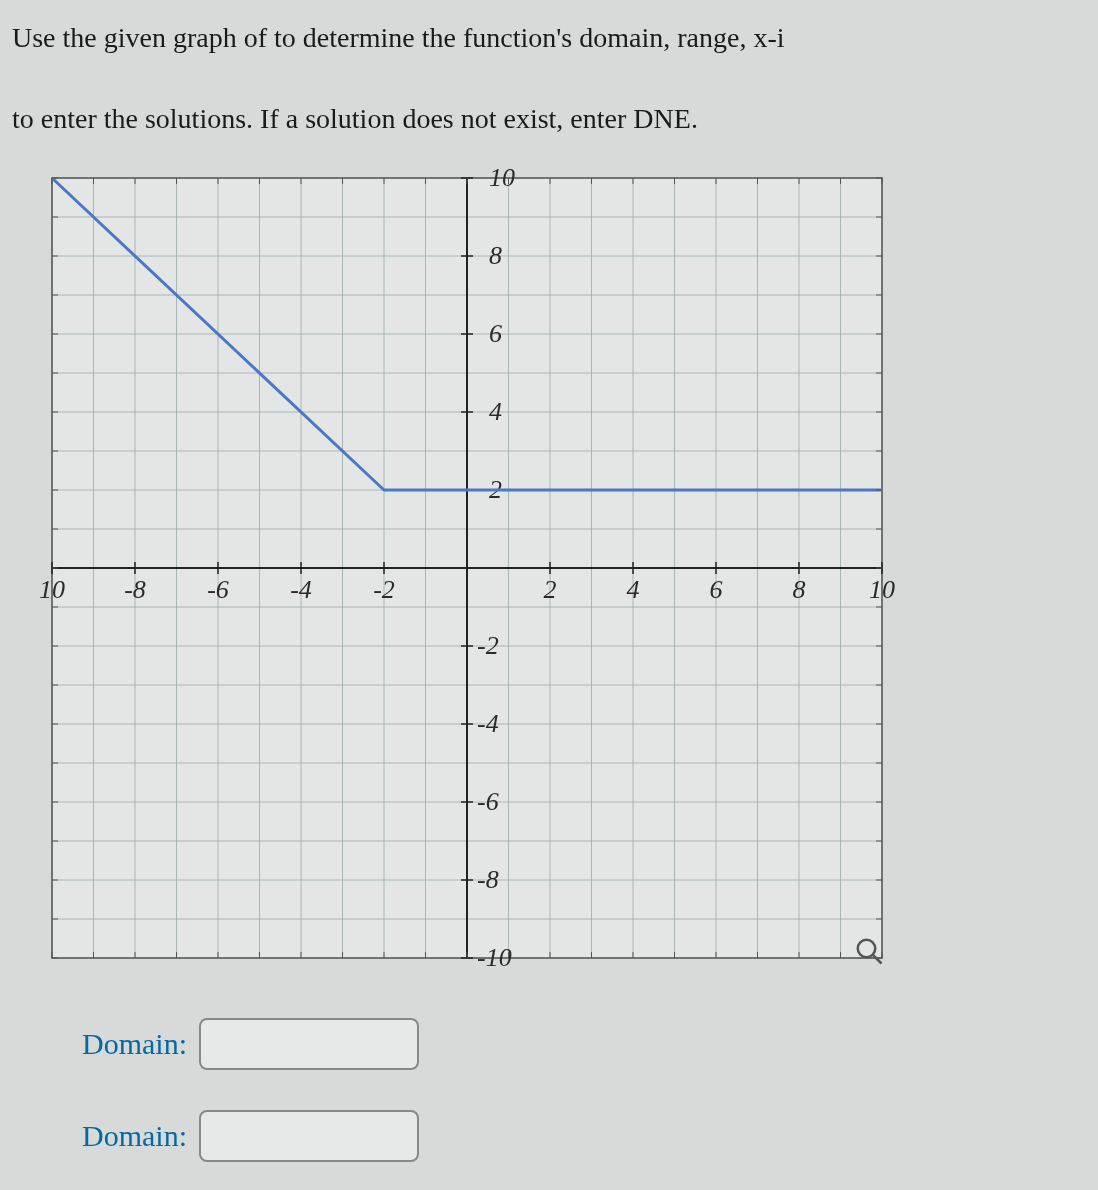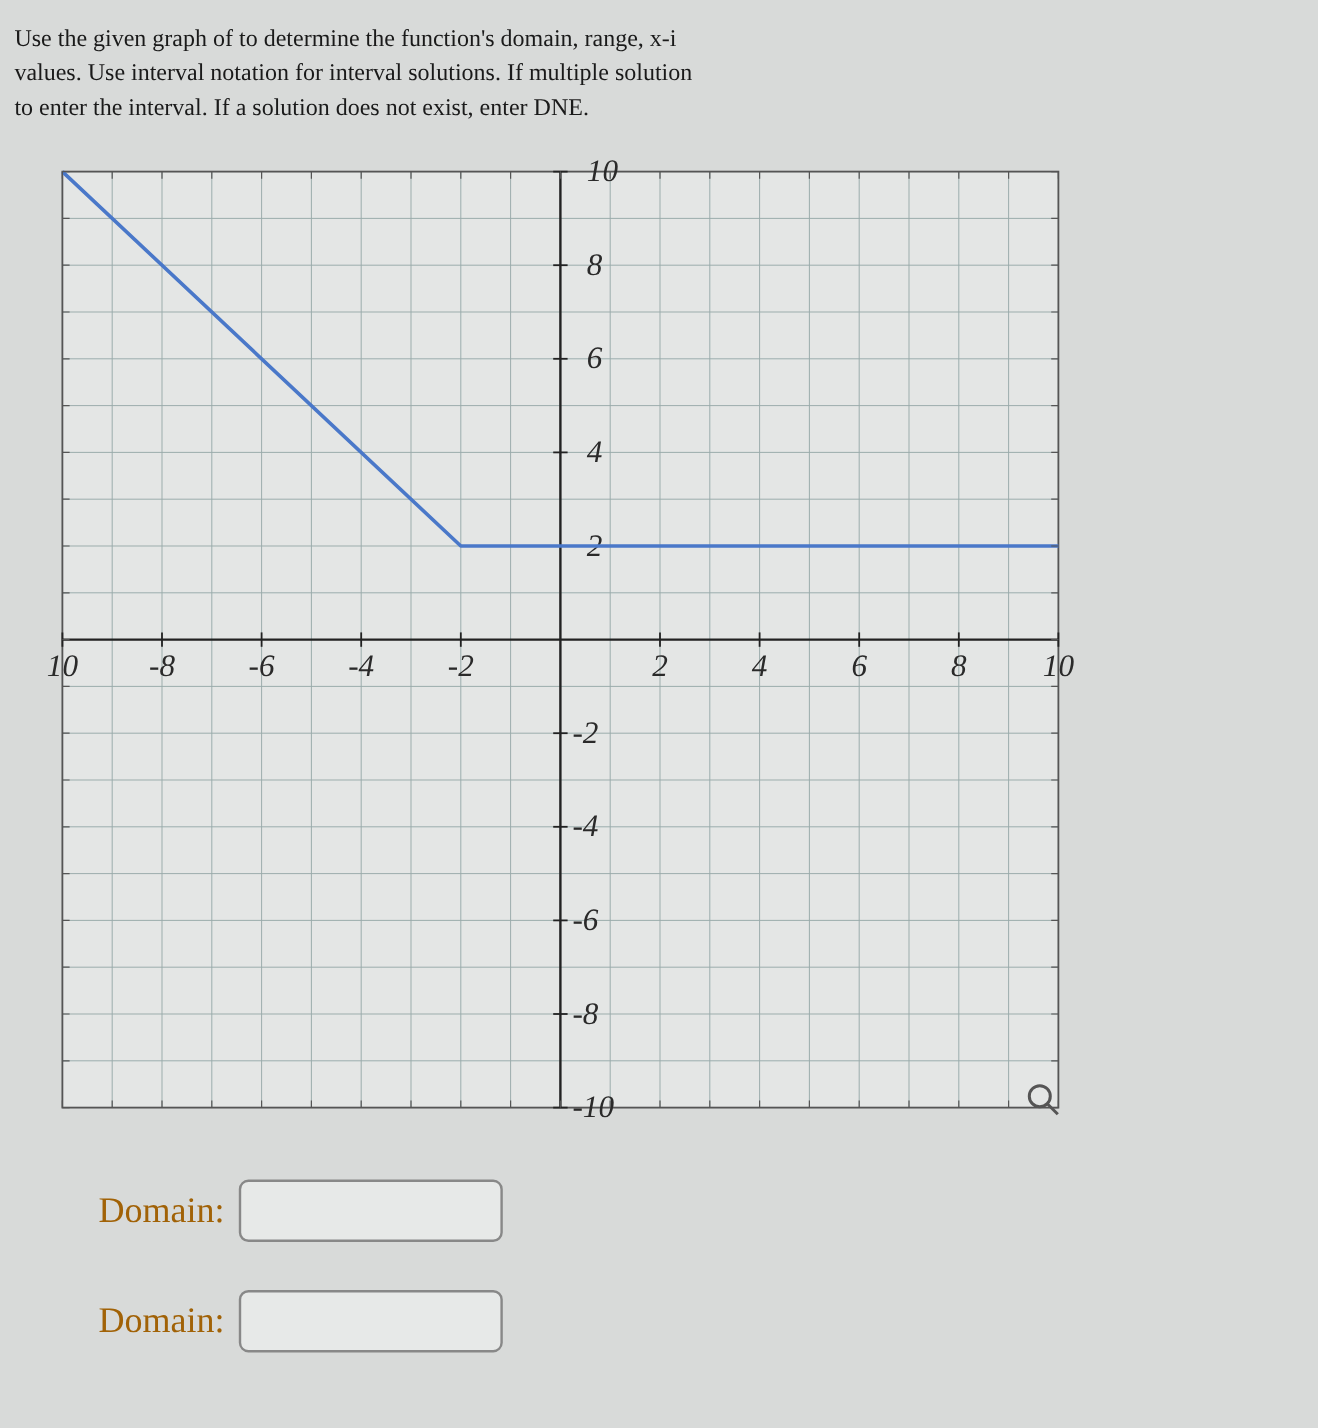--- a/index.html
+++ b/index.html
@@ -6,21 +6,21 @@
   body {
     font-family: Georgia, 'Times New Roman', serif;
     background: #d8dad9;
     width: 1098px;
     height: 1190px;
     padding: 18px 12px;
     color: #1a1a1a;
     overflow: hidden;
   }
   .question-text {
-    font-size: 20px;
+    font-size: 28px;
     line-height: 1.45;
     margin-bottom: 18px;
     color: #1a1a1a;
   }
   .chart-wrap {
     width: 870px;
     height: 820px;
     margin-left: 20px;
     margin-top: 10px;
     position: relative;
@@ -34,21 +34,21 @@
   }
   .form-row {
     margin-left: 70px;
     margin-top: 40px;
     display: flex;
     align-items: center;
     gap: 12px;
   }
   .form-label {
     font-size: 30px;
-    color: #a16207;
+    color: #0369a1;
   }
   .form-input {
     border: 2px solid #888;
     border-radius: 8px;
     height: 52px;
     width: 220px;
     font-size: 24px;
     padding: 0 10px;
     background: #e7e9e8;
     color: #1a1a1a;
@@ -59,22 +59,22 @@
     right: 18px;
     width: 30px;
     height: 30px;
   }
 </style>
 </head>
 <body>
 
 <div class="question-text">
   <span>Use the given graph of to determine the function's domain, range, x-i</span><br>
-  <span>values. Use interval notation for interval solutions. If multiple solution</span><br>
-  <span>to enter the interval. If a solution does not exist, enter DNE.</span>
+  <br>
+  <span>to enter the solutions. If a solution does not exist, enter DNE.</span>
 </div>
 
 <div class="chart-wrap">
   <svg id="chart-svg" width="870" height="820" viewBox="0 0 870 820">
       <rect x="20" y="20" width="830" height="780" fill="#e4e6e5"></rect>
       <line x1="20" y1="20" x2="20" y2="800" stroke="#9aa" stroke-width="0.8"></line>
       <line x1="61.5" y1="20" x2="61.5" y2="800" stroke="#9aa" stroke-width="0.8"></line>
       <line x1="103" y1="20" x2="103" y2="800" stroke="#9aa" stroke-width="0.8"></line>
       <line x1="144.5" y1="20" x2="144.5" y2="800" stroke="#9aa" stroke-width="0.8"></line>
       <line x1="186" y1="20" x2="186" y2="800" stroke="#9aa" stroke-width="0.8"></line>

